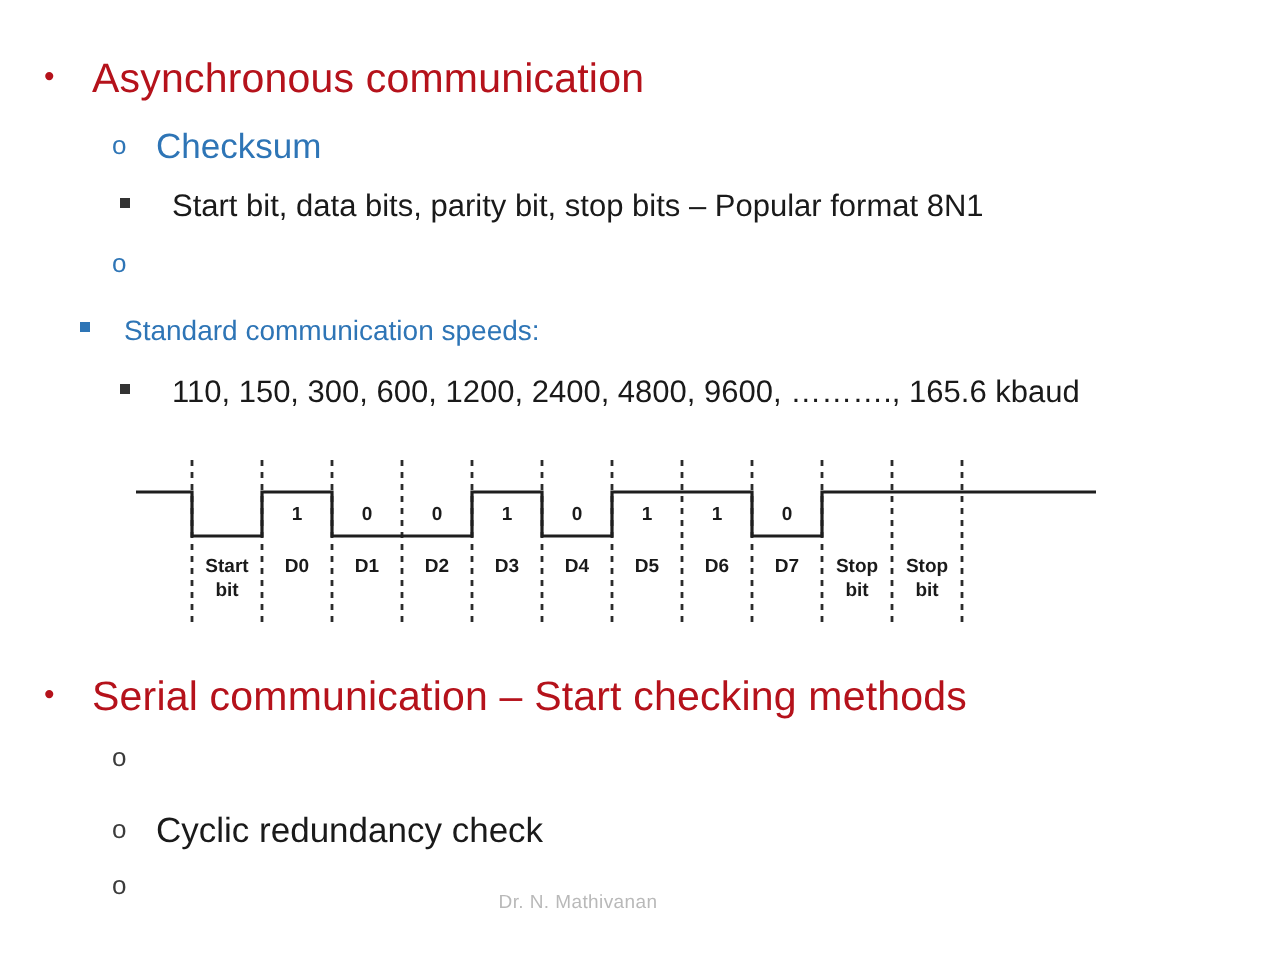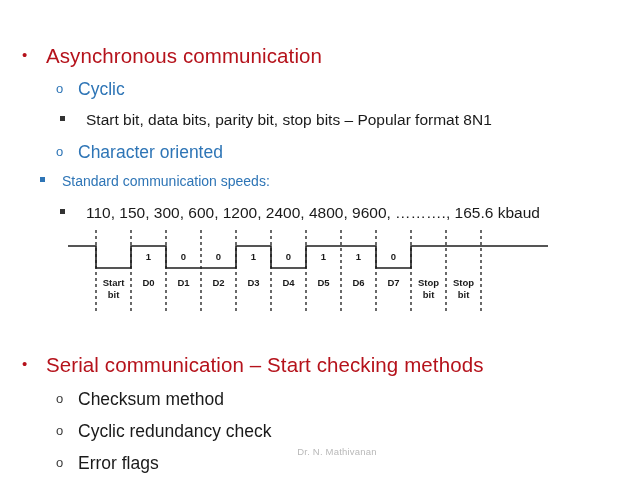--- a/index.html
+++ b/index.html
@@ -27,21 +27,20 @@
     white-space: nowrap;
   }
   .marker {
     display: inline-block;
     flex: 0 0 auto;
     text-align: left;
   }
   .txt {
     display: inline-block;
     flex: 0 0 auto;
-    margin-top: 16px;
   }
 
   
   .lvl1 {
     left: 22px;
     color: #B5121B;
     font-size: 20.5px;
     font-weight: 400;
     letter-spacing: 0.1px;
   }
@@ -160,46 +159,44 @@
   
   #footer {
     position: absolute;
     left: 0;
     top: 446px;
     width: 578px;
     text-align: center;
     font-size: 9.5px;
     color: #B9B9B9;
     letter-spacing: 0.2px;
-    padding-left: 48px;
   }
 </style>
 </head>
 <body>
 
 <div id="slide">
 
   <div class="row lvl1" style="top:28px">
     <span class="marker">•</span>
     <span class="txt">Asynchronous communication</span>
   </div>
 
   <div class="row lvl2" style="top:63px">
     <span class="marker">o</span>
-    <span class="txt">Cyclic</span>
+    <span class="txt">Checksum</span>
   </div>
 
   <div class="row lvl3" style="top:95px">
     <span class="marker"><span class="sq"></span></span>
     <span class="txt">Start bit, data bits, parity bit, stop bits – Popular format 8N1</span>
   </div>
 
   <div class="row lvl2" style="top:126px">
     <span class="marker">o</span>
-    <span class="txt">Character oriented</span>
   </div>
 
   <div class="row lvl2sq" style="top:157px">
     <span class="marker"><span class="sq"></span></span>
     <span class="txt">Standard communication speeds:</span>
   </div>
 
   <div class="row lvl3" style="top:188px">
     <span class="marker"><span class="sq"></span></span>
     <span class="txt">110, 150, 300, 600, 1200, 2400, 4800, 9600, ………., 165.6 kbaud</span>
@@ -258,28 +255,26 @@
     </svg>
   </div>
 
   <div class="row lvl1" style="top:337px">
     <span class="marker">•</span>
     <span class="txt">Serial communication – Start checking methods</span>
   </div>
 
   <div class="row lvl2b" style="top:373px">
     <span class="marker">o</span>
-    <span class="txt">Checksum method</span>
   </div>
 
   <div class="row lvl2b" style="top:405px">
     <span class="marker">o</span>
     <span class="txt">Cyclic redundancy check</span>
   </div>
 
   <div class="row lvl2b" style="top:437px">
     <span class="marker">o</span>
-    <span class="txt">Error flags</span>
   </div>
 
   <div id="footer">Dr. N. Mathivanan</div>
 
 </div>
 
 </body></html>

